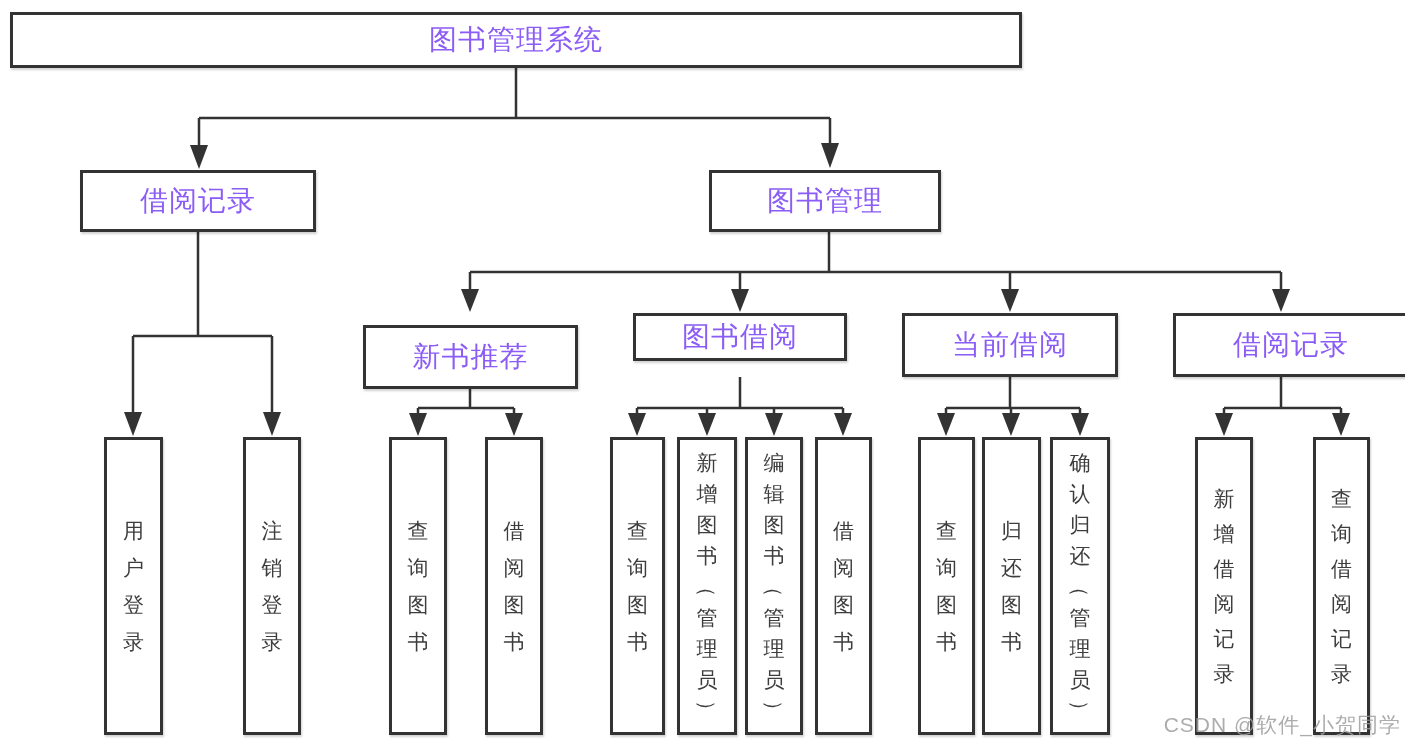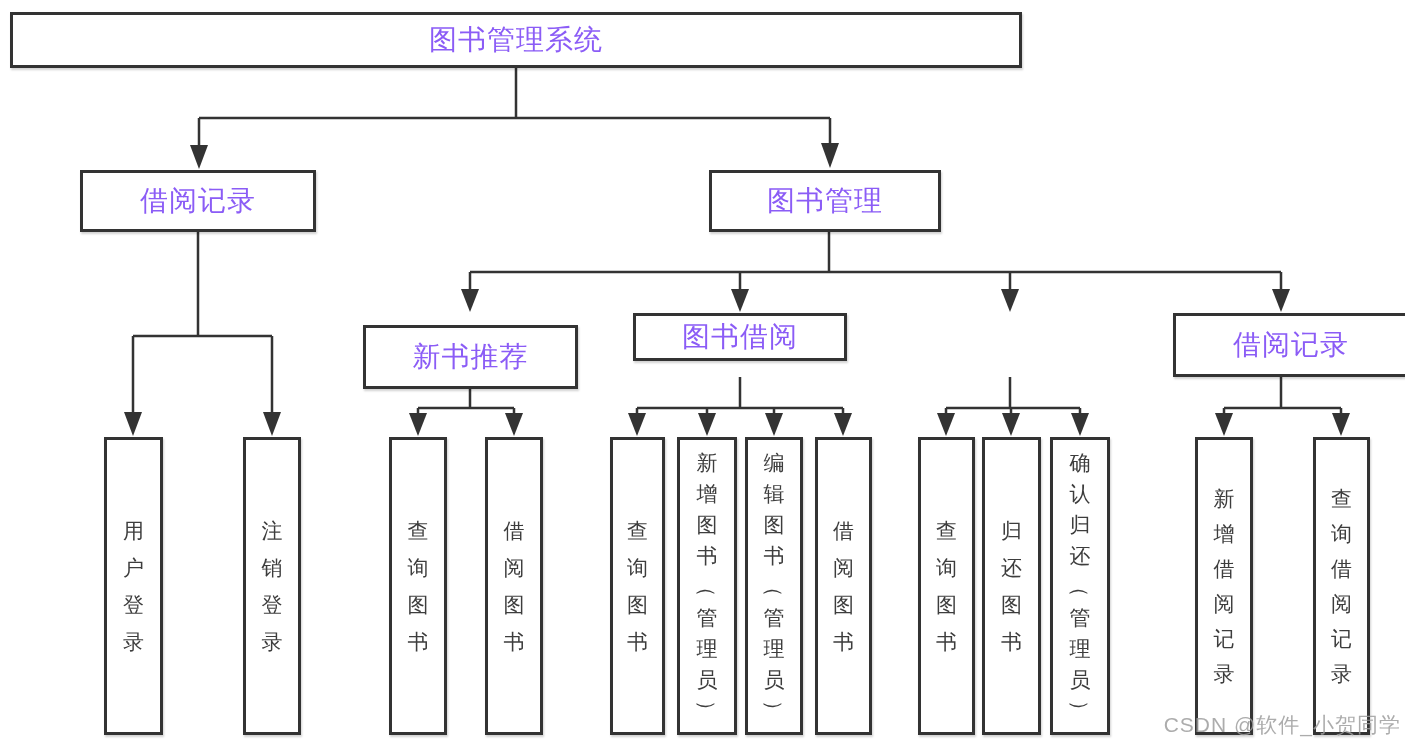--- a/index.html
+++ b/index.html
@@ -109,20 +109,23 @@
   <div class="node" style="left:709px;top:170px;width:232px;height:62px">
     <span class="hlabel">图书管理</span>
   </div>
 
   <div class="node" style="left:363px;top:325px;width:215px;height:64px">
     <span class="hlabel">新书推荐</span>
   </div>
   <div class="node" style="left:633px;top:313px;width:214px;height:48px">
     <span class="hlabel">图书借阅</span>
   </div>
+  <div class="node" style="left:902px;top:313px;width:216px;height:64px">
+    <span class="hlabel">当前借阅</span>
+  </div>
   <div class="node" style="left:1173px;top:313px;width:236px;height:64px">
     <span class="hlabel">借阅记录</span>
   </div>
 
   <div class="node leaf" style="left:104px;width:59px">
     <span class="vlabel">
         <span>用</span>
         <span>户</span>
         <span>登</span>
         <span>录</span>

